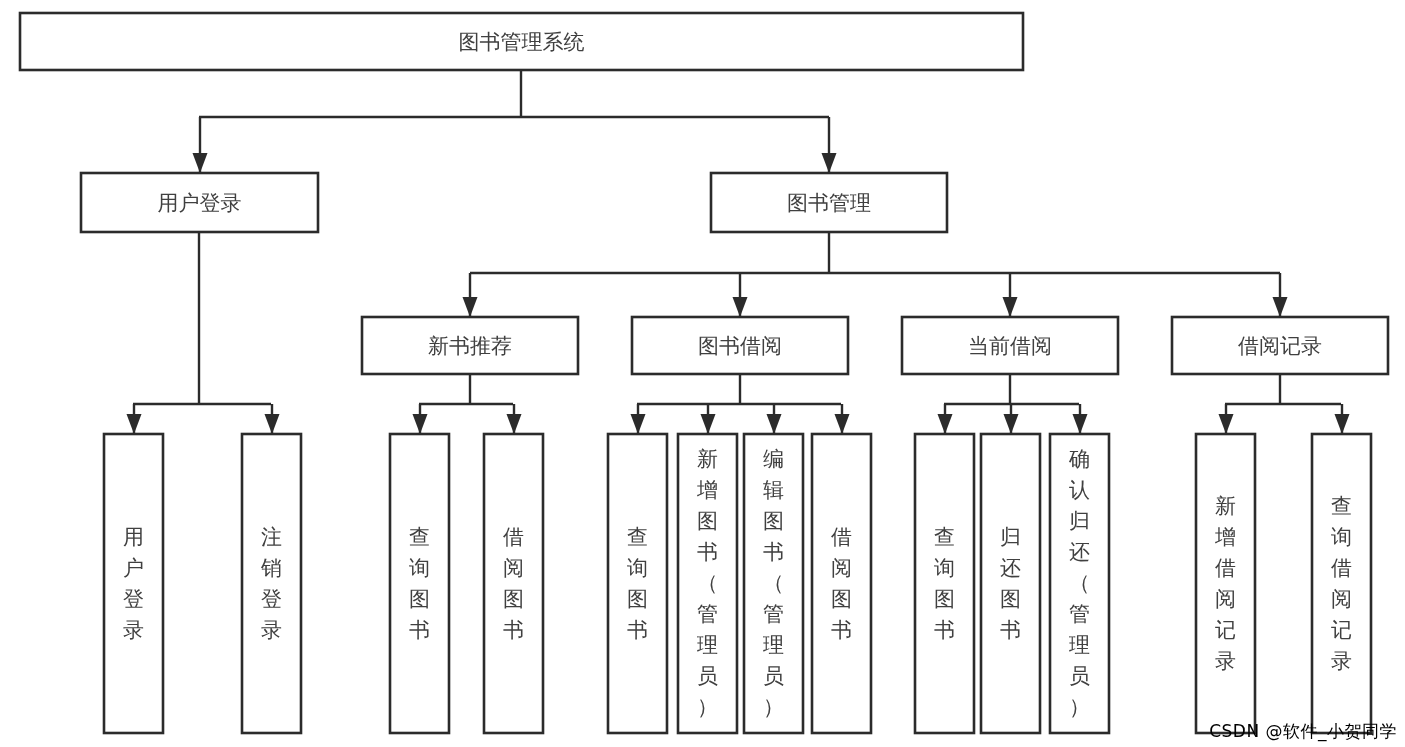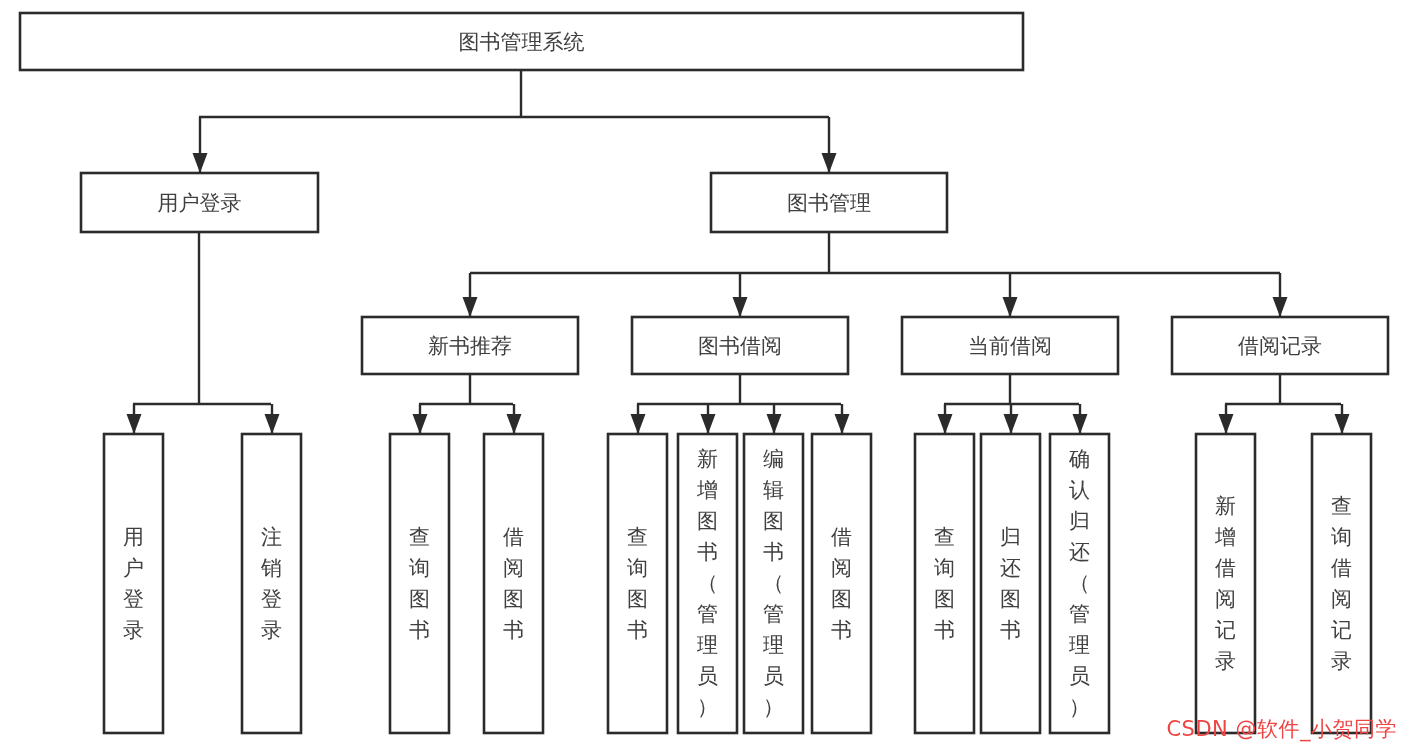--- a/index.html
+++ b/index.html
@@ -53,22 +53,22 @@
     fill: #404040;
     font-family: "DejaVu Sans", "Liberation Sans", sans-serif;
     font-size: 21px;
     text-anchor: middle;
   }
   .watermark-text {
     position: absolute;
     right: 8px;
     bottom: 4px;
     font-family: "DejaVu Sans", "Liberation Sans", sans-serif;
-    font-size: 21px;
-    color: #ef4444;
+    font-size: 17px;
+    color: #000000;
     letter-spacing: 0.5px;
     white-space: nowrap;
     pointer-events: none;
   }
 </style>
 </head>
 <body>
 
 <div id="diagram-root">
   <svg id="flow-svg" viewBox="0 0 1405 747">

